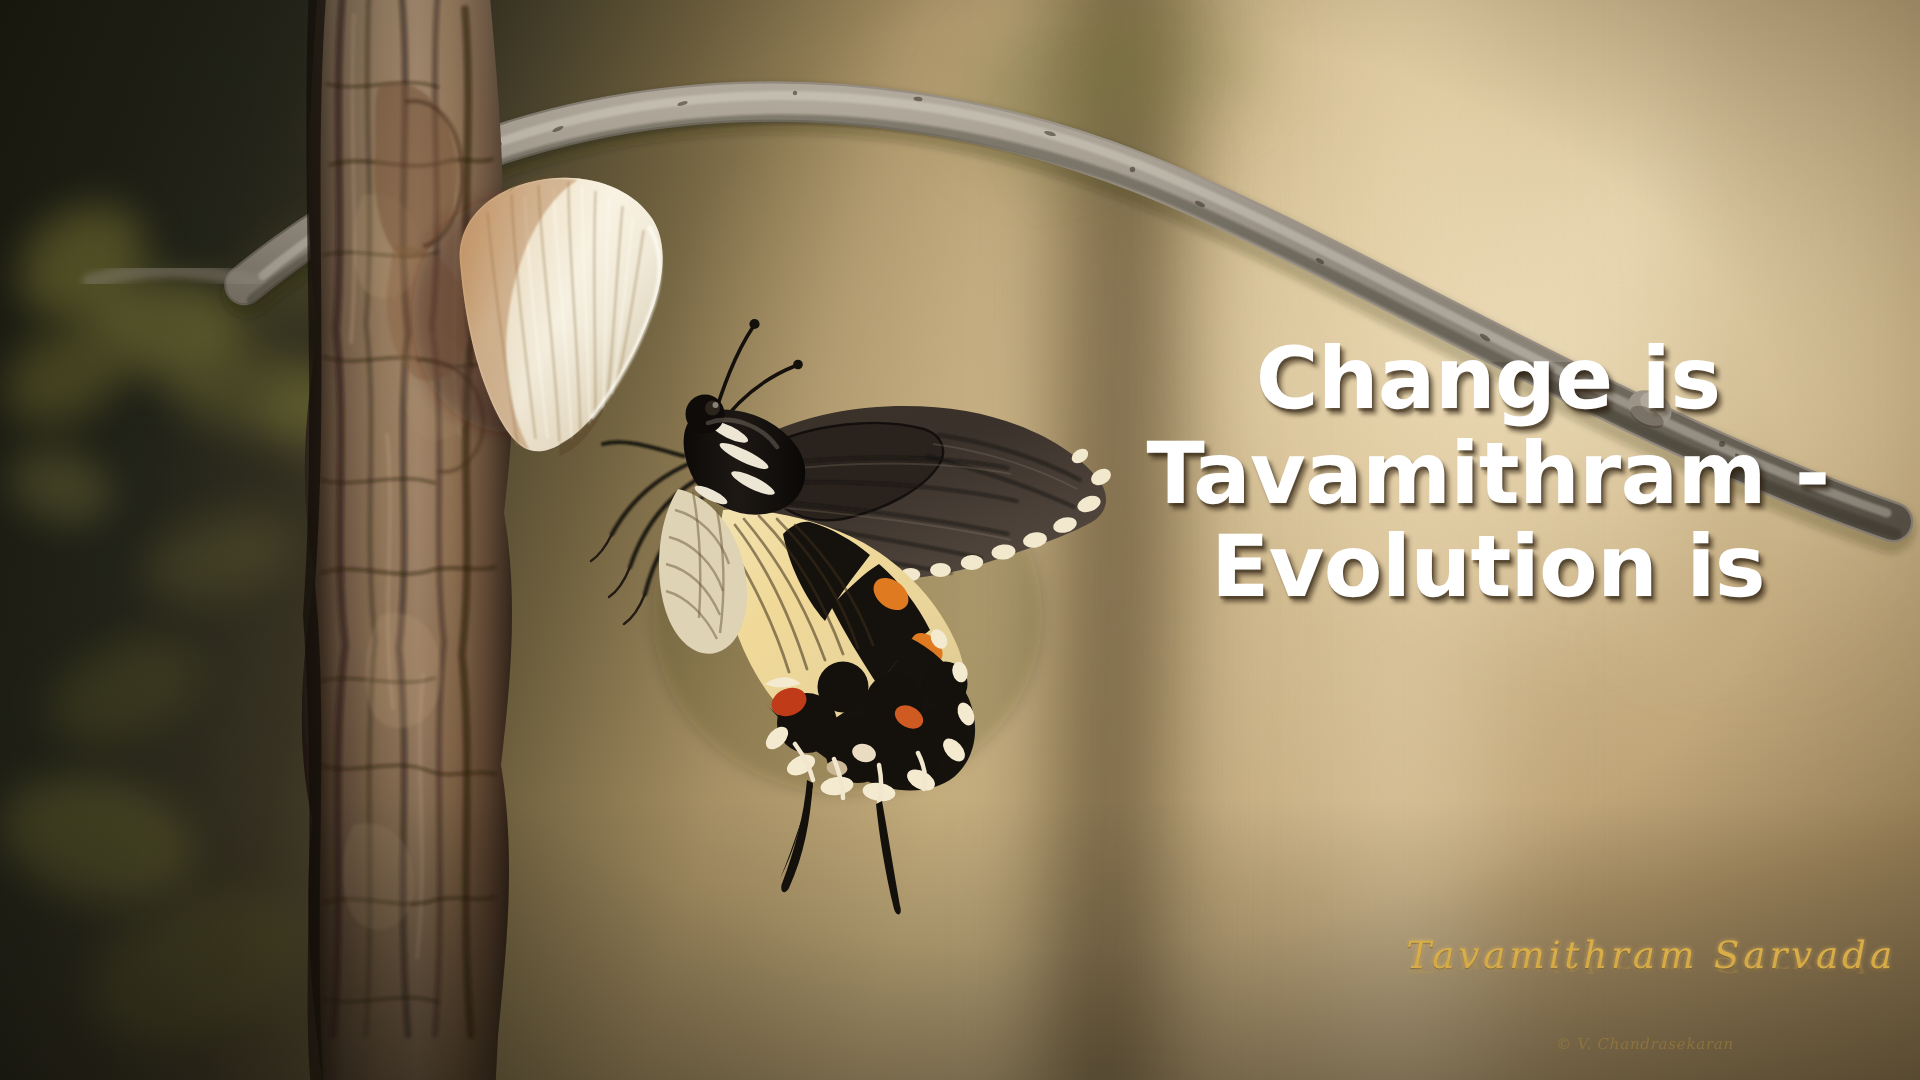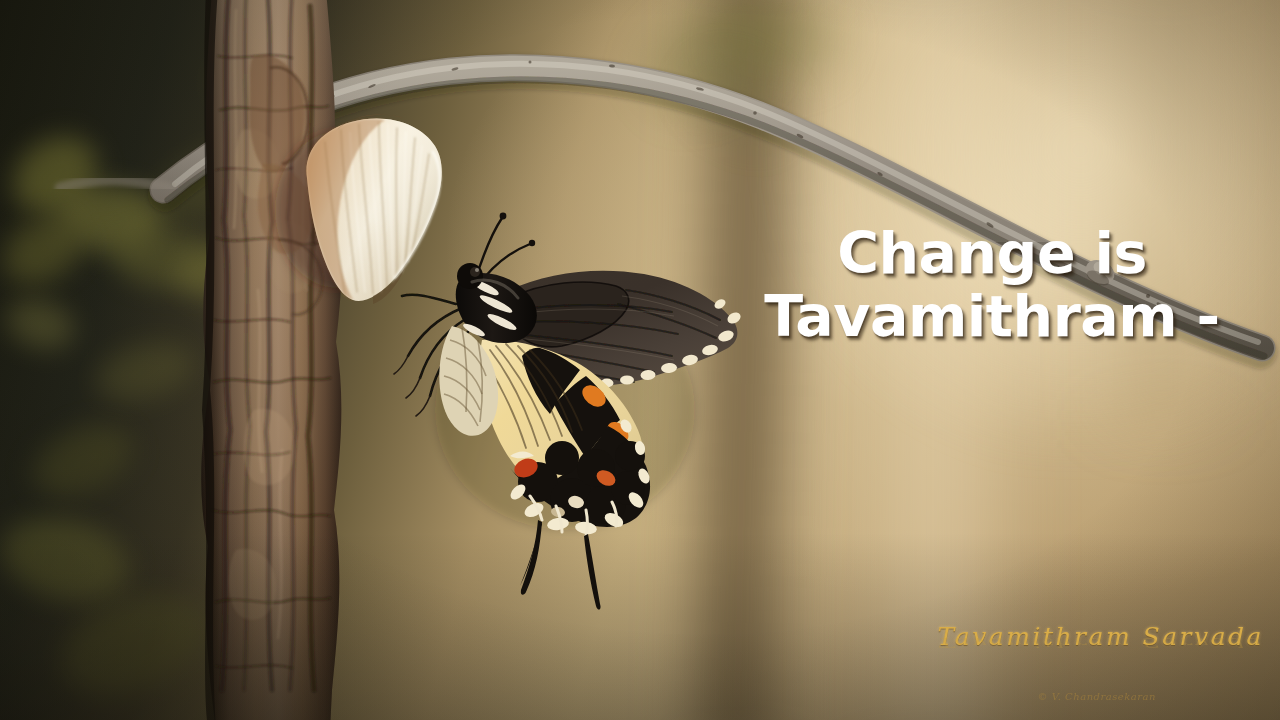--- a/index.html
+++ b/index.html
@@ -605,20 +605,21 @@
     <circle cx="87" cy="70" r="2" fill="rgba(230,222,206,0.5)"></circle>
 
     <path d="M82,82 C98,76 118,84 128,98" fill="none" stroke="rgba(210,200,180,0.25)" stroke-width="3" stroke-linecap="round"></path>
   </svg>
 
   <div class="bg-vignette"></div>
 
   <div class="quote">
     <span class="qline">Change is</span>
     <span class="qline">Tavamithram -</span>
+    <span class="qline">Evolution is</span>
   </div>
 
   <div class="watermark">
     <span class="wm-main">Tavamithram Sarvada</span>
     <span class="wm-reflect">Tavamithram Sarvada</span>
     <span class="wm-sign">© V. Chandrasekaran</span>
   </div>
 
 </div>
 

